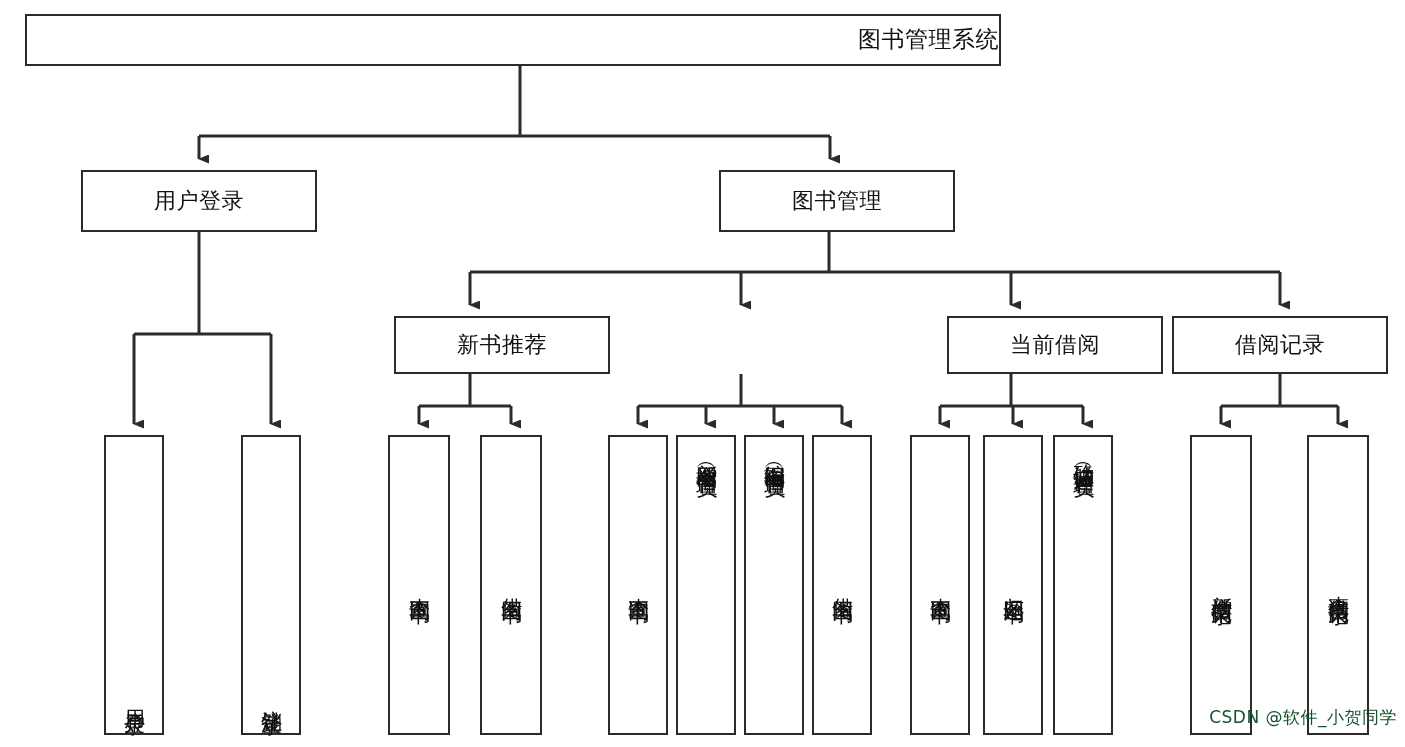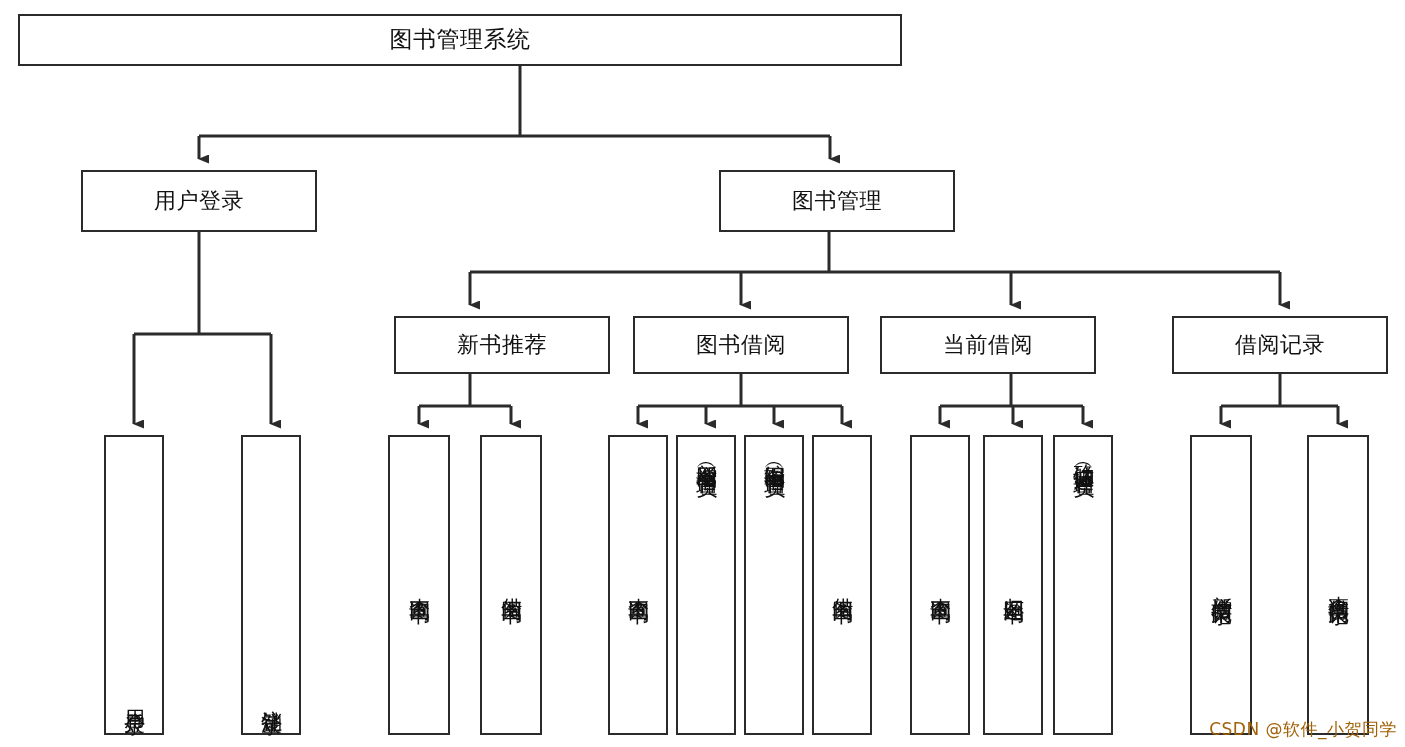--- a/index.html
+++ b/index.html
@@ -64,23 +64,23 @@
     align-items: flex-end;
     padding-bottom: 32px;
   }
   .node.vertical.align-top {
     align-items: flex-start;
     padding-top: 10px;
   }
   #watermark {
     position: absolute;
     right: 8px;
-    bottom: 6px;
+    bottom: 18px;
     font-size: 17px;
-    color: #a16207;
+    color: #14532d;
     letter-spacing: 0.5px;
     white-space: nowrap;
   }
 </style>
 </head>
 <body>
 
 <div id="diagram-root">
 
   <svg class="connectors" viewBox="0 0 1405 747" xmlns="http://www.w3.org/2000/svg">
@@ -126,38 +126,35 @@
       <path d="M 1013,406 L 1013,424" marker-end="url(#arrowhead)"></path>
       <path d="M 1083,406 L 1083,424" marker-end="url(#arrowhead)"></path>
 
       <path d="M 1280,374 L 1280,406"></path>
       <path d="M 1221,406 L 1338,406"></path>
       <path d="M 1221,406 L 1221,424" marker-end="url(#arrowhead)"></path>
       <path d="M 1338,406 L 1338,424" marker-end="url(#arrowhead)"></path>
     </g>
   </svg>
 
-  <div class="node horizontal root" style="left:18px; top:14px; width:884px; height:52px;">
+  <div class="node horizontal root" style="left:25px; top:14px; width:976px; height:52px;justify-content:flex-end;">
     <span class="node-label">图书管理系统</span>
   </div>
 
   <div class="node horizontal" style="left:81px; top:170px; width:236px; height:62px;">
     <span class="node-label">用户登录</span>
   </div>
   <div class="node horizontal" style="left:711px; top:170px; width:236px; height:62px;margin-left:8px;">
     <span class="node-label">图书管理</span>
   </div>
 
   <div class="node horizontal" style="left:362px; top:316px; width:216px; height:58px;margin-left:32px;">
     <span class="node-label">新书推荐</span>
   </div>
-  <div class="node horizontal" style="left:633px; top:316px; width:216px; height:58px;">
-    <span class="node-label">图书借阅</span>
-  </div>
-  <div class="node horizontal" style="left:880px; top:316px; width:216px; height:58px;">
+  <div class="node horizontal" style="left:947px; top:316px; width:216px; height:58px;">
     <span class="node-label">当前借阅</span>
   </div>
   <div class="node horizontal" style="left:1172px; top:316px; width:216px; height:58px;">
     <span class="node-label">借阅记录</span>
   </div>
 
   <div class="node vertical align-bottom" style="left:104px; top:435px; width:60px; height:300px;">
     <span class="node-label">用户登录</span>
   </div>
   <div class="node vertical align-bottom" style="left:241px; top:435px; width:60px; height:300px;">

